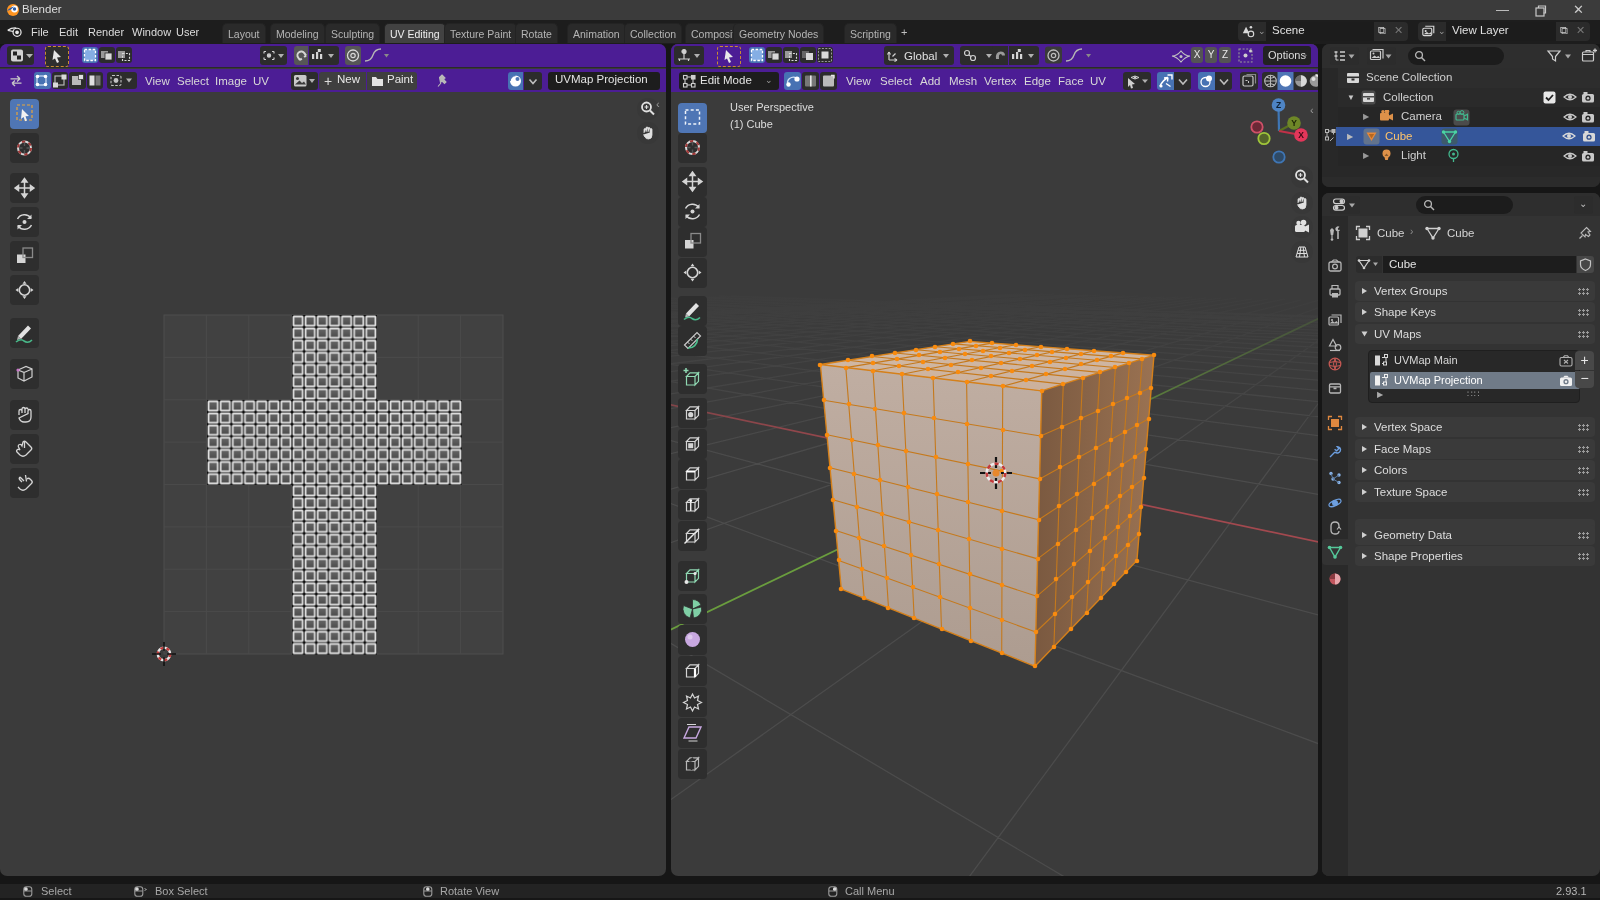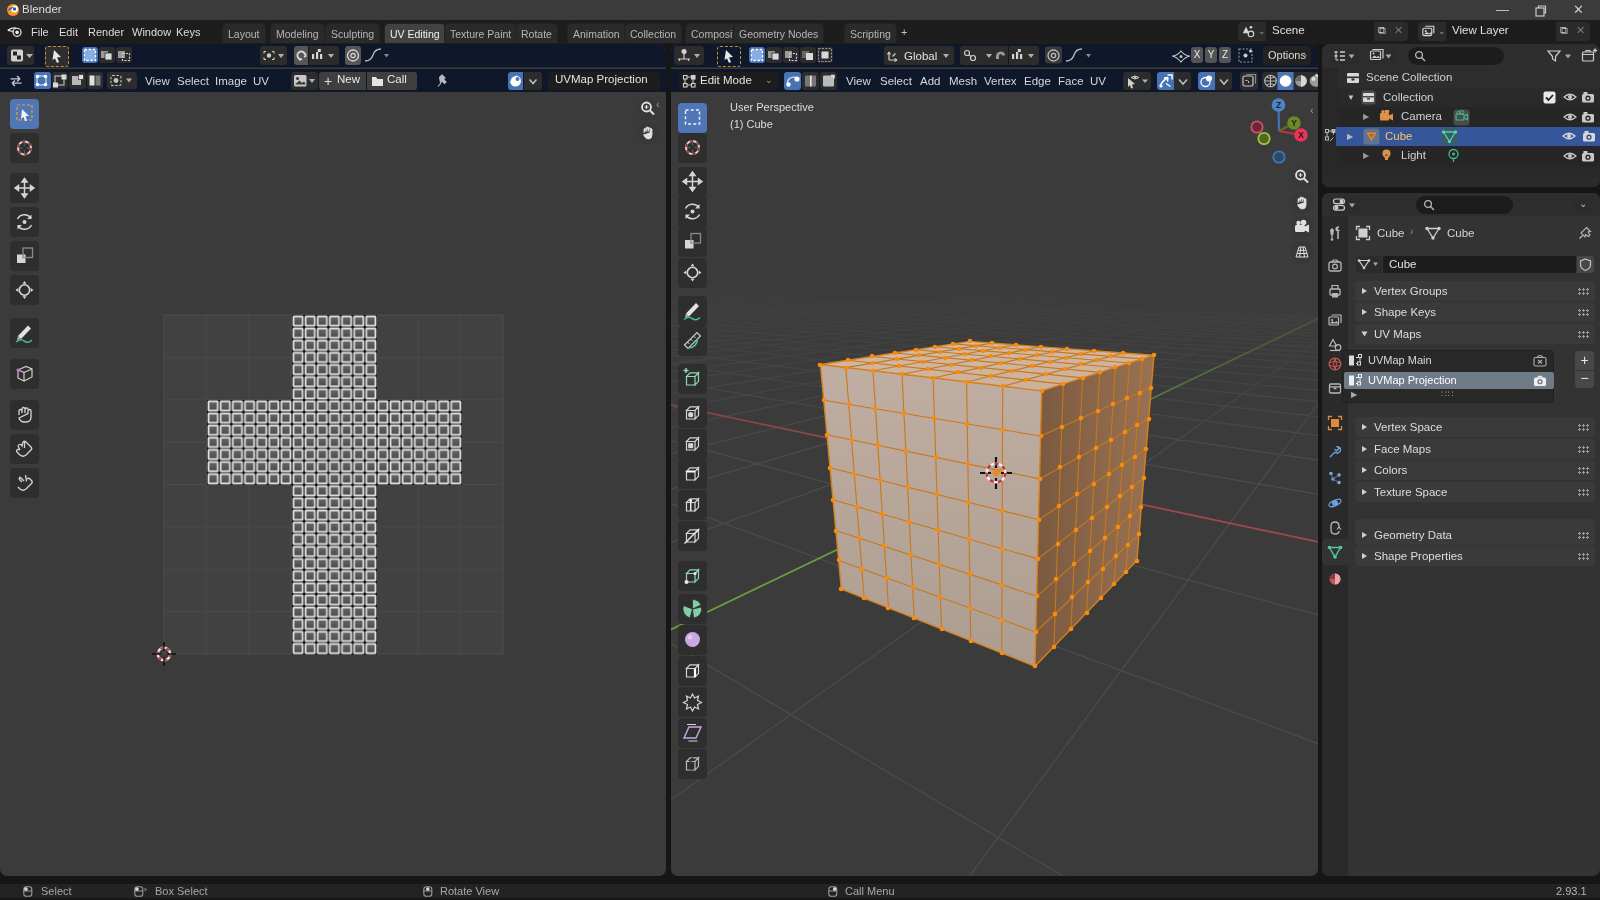--- a/index.html
+++ b/index.html
@@ -2,21 +2,21 @@
 <html><head><meta charset="utf-8"><style>
 *{margin:0;padding:0;box-sizing:border-box}
 html,body{width:1600px;height:900px;overflow:hidden;background:#161616;font-family:"Liberation Sans",sans-serif;-webkit-font-smoothing:antialiased}
 .abs{position:absolute}
 #titlebar{position:absolute;left:0;top:0;width:1600px;height:20px;background:#3b3b3b;color:#dedede;font-size:12px}
 #topbar{position:absolute;left:0;top:20px;width:1600px;height:24px;background:#1d1d1d;color:#d5d5d5;font-size:12px}
 .menuitem{position:absolute;top:0;height:24px;line-height:24px;color:#dcdcdc;font-size:11px}
 .tab{position:absolute;top:3px;height:20px;line-height:20px;background:#2a2a2a;border-radius:5px 5px 0 0;color:#b5b5b5;font-size:11px;text-align:center;border:1px solid #232323;border-bottom:none;font-size:10.5px;white-space:nowrap;padding:0 5px}
 .tab.active{background:#424242;color:#f0f0f0}
 .area{position:absolute;background:#323232;border-radius:7px;overflow:hidden}
-.hdr{position:absolute;left:0;right:0;background:#0f172a}
+.hdr{position:absolute;left:0;right:0;background:#4c1d95}
 .btn{position:absolute;background:#2c2c2c;border-radius:3px}
 .btn.blue{background:#4772b3}
 .toolbtn{position:absolute;width:29px;height:30px;background:#2e2e2e;border-radius:4px}
 .toolbtn.blue{background:#4f76b5}
 .toolbtn.green{background:#2e2e2e}
 .menu2{position:absolute;color:#d8d8d8;font-size:11.5px;line-height:24px}
 .circbtn{position:absolute;width:22px;height:22px;border-radius:50%;background:#3434345e;color:#e8e8e8;text-align:center;line-height:22px;font-size:13px}
 #statusbar{position:absolute;left:0;top:884px;width:1600px;height:14px;background:#232323;color:#a8a8a8;font-size:11px}
 .panelhdr{position:absolute;left:33px;width:240px;height:20px;background:#3a3a3a;border-radius:4px;color:#dddddd;font-size:11.5px;line-height:20px}
 .panelhdr .tri{position:absolute;left:7px;top:7px;width:0;height:0;border-left:5px solid #cfcfcf;border-top:3.5px solid transparent;border-bottom:3.5px solid transparent}
@@ -50,21 +50,21 @@
         <circle cx="13" cy="10" r="5.2"></circle>
         <circle cx="13" cy="10" r="1.6" fill="#e8e8e8"></circle>
         <path d="M1 7.5 Q6 4 12 4.5"></path>
         <path d="M1 7.5 L8 9"></path>
       </g>
     </svg>
  <span class="menuitem" style="left:31px">File</span>
  <span class="menuitem" style="left:59px">Edit</span>
  <span class="menuitem" style="left:88px">Render</span>
  <span class="menuitem" style="left:132px">Window</span>
- <span class="menuitem" style="left:176px">Keys</span>
+ <span class="menuitem" style="left:176px">User</span>
  <span class="tab" style="left:222px">Layout</span>
  <span class="tab" style="left:270px">Modeling</span>
  <span class="tab" style="left:325px">Sculpting</span>
  <span class="tab active" style="left:384px">UV Editing</span>
  <span class="tab" style="left:444px">Texture Paint</span>
  <span class="tab" style="left:515px">Rotate</span>
  <span class="tab" style="left:567px">Animation</span>
  <span class="tab" style="left:624px">Collection</span>
  <span class="tab" style="left:685px">Compositing</span>
  <span class="tab" style="left:733px">Geometry Nodes</span>
@@ -221,21 +221,21 @@
         </svg>
       </div>
   <div class="abs" style="left:319px;top:2.5px;width:47px;height:18px;background:#3f3f3f;border-radius:3px 0 0 3px;color:#e8e8e8;font-size:11.5px">
         <span class="abs" style="left:5px;top:1px;font-size:14px;color:#dcdcdc">+</span>
         <span class="abs" style="left:18px;top:1.5px">New</span>
       </div>
   <div class="abs" style="left:367px;top:2.5px;width:50px;height:18px;background:#3f3f3f;border-radius:0 3px 3px 0;color:#e8e8e8;font-size:11.5px">
         <svg class="abs" style="left:4px;top:3px" width="13" height="12">
           <path d="M1 2 h4 l1.5 2 H12 v7 H1 Z" fill="#e4e4e4"></path>
         </svg>
-        <span class="abs" style="left:20px;top:1.5px">Call</span>
+        <span class="abs" style="left:20px;top:1.5px">Paint</span>
       </div>
   <svg class="abs" style="left:435px;top:4px" width="14" height="15">
         <path d="M7 2 L10 5 L8.5 6.5 L11 9 L9.5 10.5 L7 8 L5.5 9.5 L4.5 4.5 Z M6 10 L3 13.5" stroke="#b8b8b8" stroke-width="1.1" fill="#b8b8b8"></path>
       </svg>
   <div class="btn blue" style="left:508px;top:2.5px;width:15px;height:18px;border-radius:3px 0 0 3px">
         <svg width="15" height="18">
           <circle cx="7.5" cy="9" r="5.5" fill="#fff"></circle>
           <path d="M7.5 3.5 A5.5 5.5 0 0 0 2 9" fill="none" stroke="#4f76b5" stroke-width="1.5"></path>
           <circle cx="9.5" cy="7" r="2" fill="#4f76b5"></circle>
         </svg>
@@ -1185,21 +1185,21 @@
  <div class="panelhdr" style="top:109px">
       <span class="tri"></span>
       <span class="lbl">Shape Keys</span>
       <span class="grip"></span>
     </div>
  <div class="panelhdr" style="top:131px">
       <span class="tri" style="transform:rotate(90deg)"></span>
       <span class="lbl">UV Maps</span>
       <span class="grip"></span>
     </div>
- <div class="abs" style="left:20px;top:157px;width:212px;height:53px;background:#282828;border:1px solid #1f1f1f;border-radius:4px">
+ <div class="abs" style="left:46px;top:157px;width:212px;height:53px;background:#282828;border:1px solid #1f1f1f;border-radius:4px">
    <svg class="abs" style="left:5px;top:3px" width="15" height="13">
         <rect x="1" y="1.5" width="5" height="10" fill="#d8d8d8"></rect>
         <g stroke="#d8d8d8" stroke-width="1" fill="none">
           <path d="M8 3.5 h4 M8 9.5 h3 M12 3.5 v6"></path>
           <rect x="10.5" y="0.5" width="3" height="3" fill="#282828" stroke="#d8d8d8"></rect>
           <rect x="9.5" y="8" width="3" height="3" fill="#282828" stroke="#d8d8d8"></rect>
         </g>
       </svg>
    <span class="abs" style="left:25px;top:3px;color:#d8d8d8;font-size:11px">UVMap Main</span>
    <svg class="abs" style="left:190px;top:4px" width="14" height="12">

